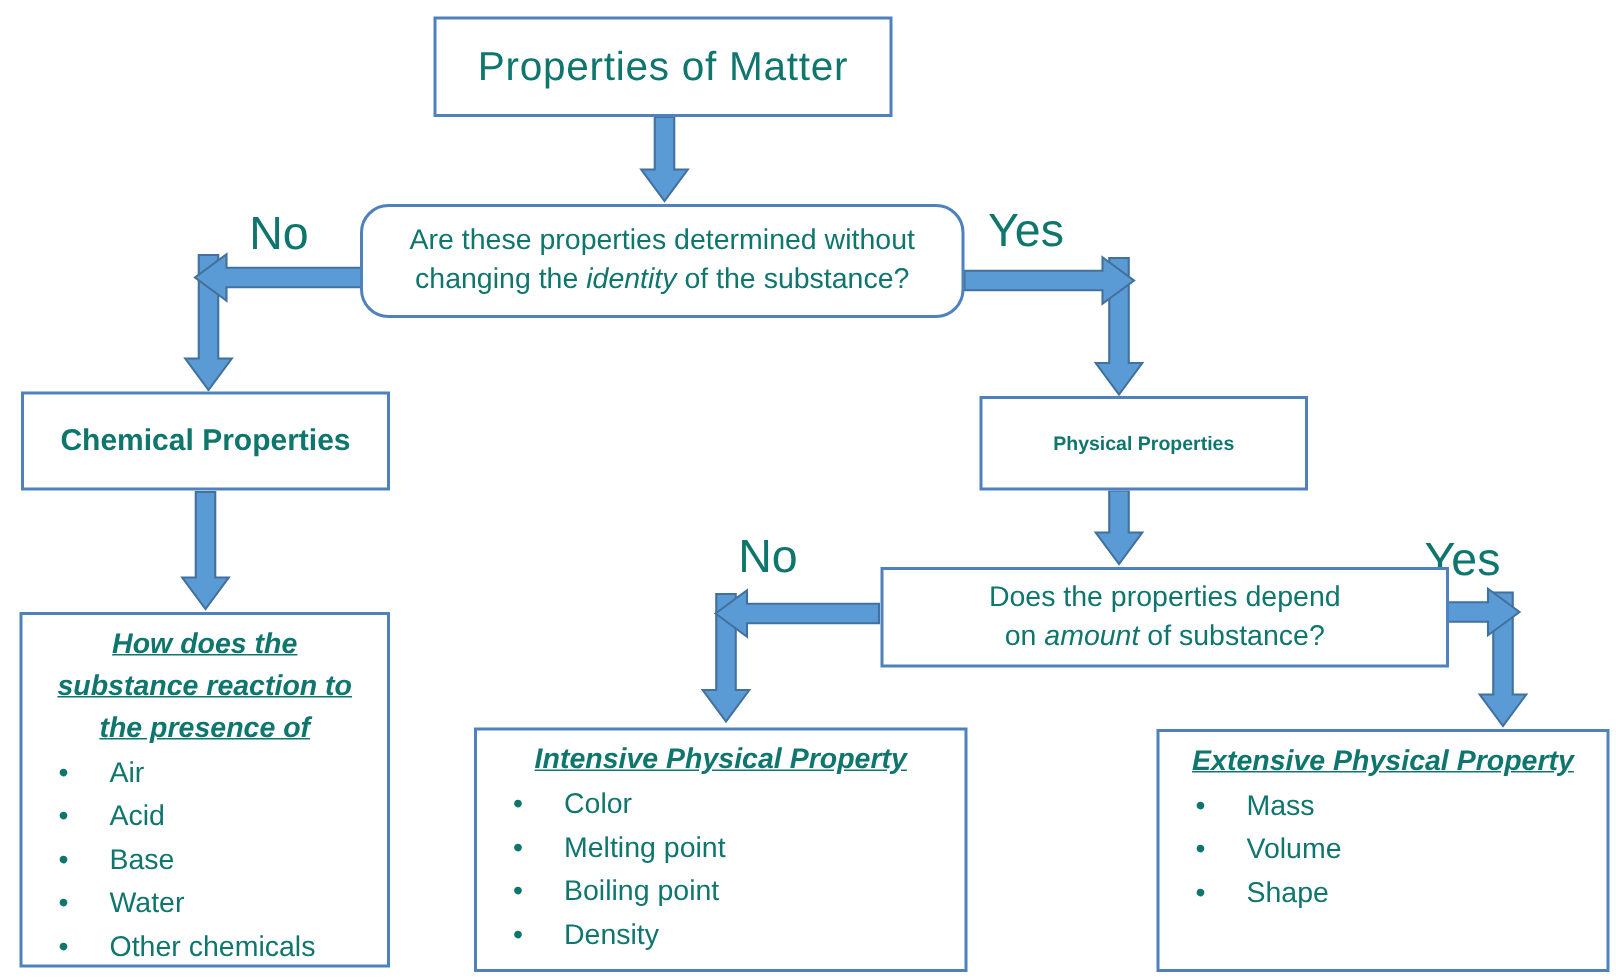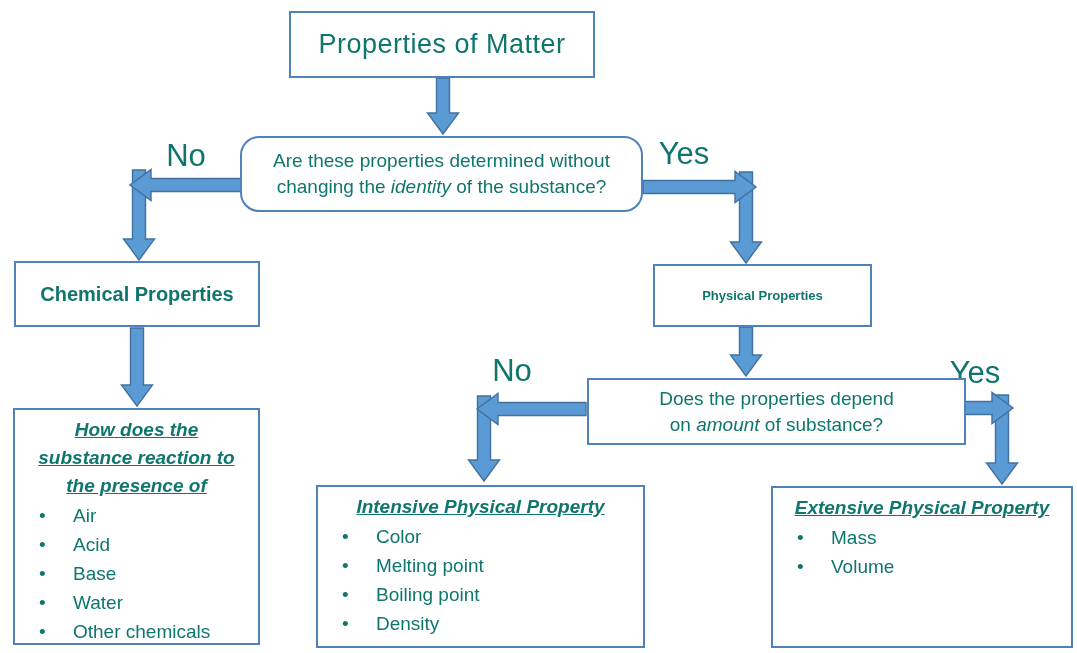--- a/index.html
+++ b/index.html
@@ -109,16 +109,17 @@
         <li>Boiling point</li>
         <li>Density</li>
       </ul>
   </div>
 
   <div class="box list-box" id="ext">
     <div class="list-heading">Extensive Physical Property</div>
     <ul class="items">
         <li>Mass</li>
         <li>Volume</li>
+        <li>Shape</li>
       </ul>
   </div>
 
 </div>
 
 </body></html>

